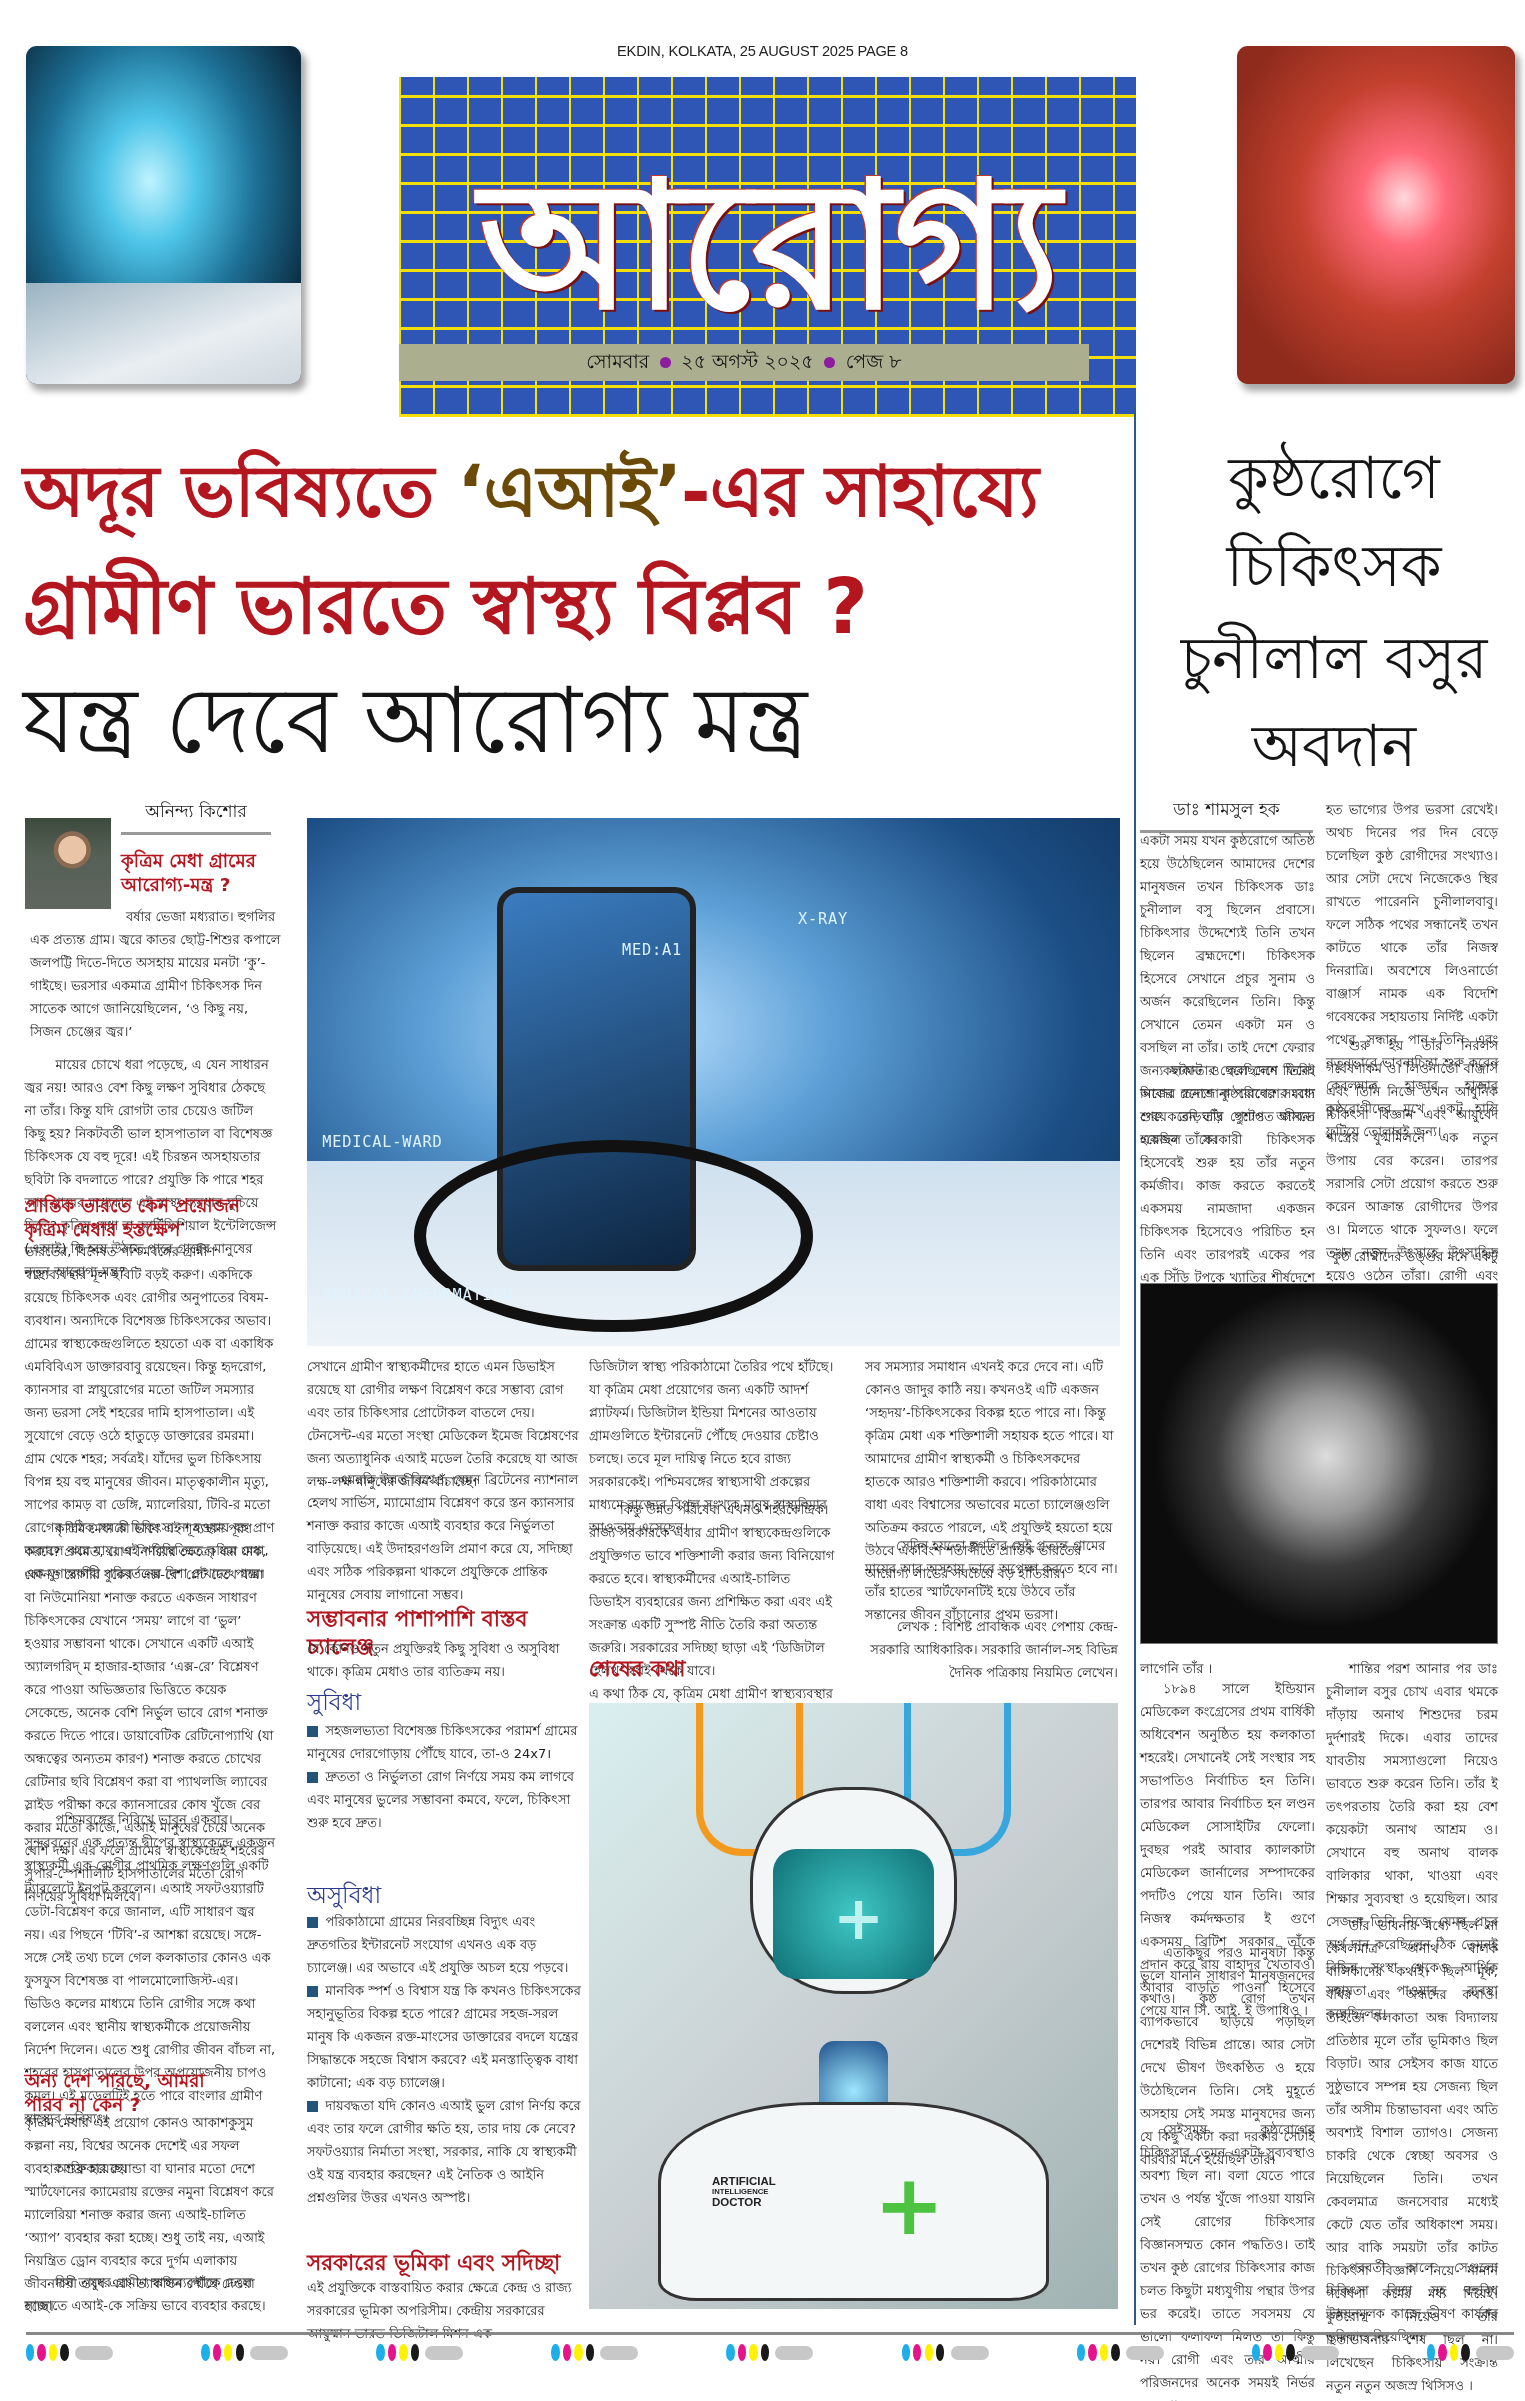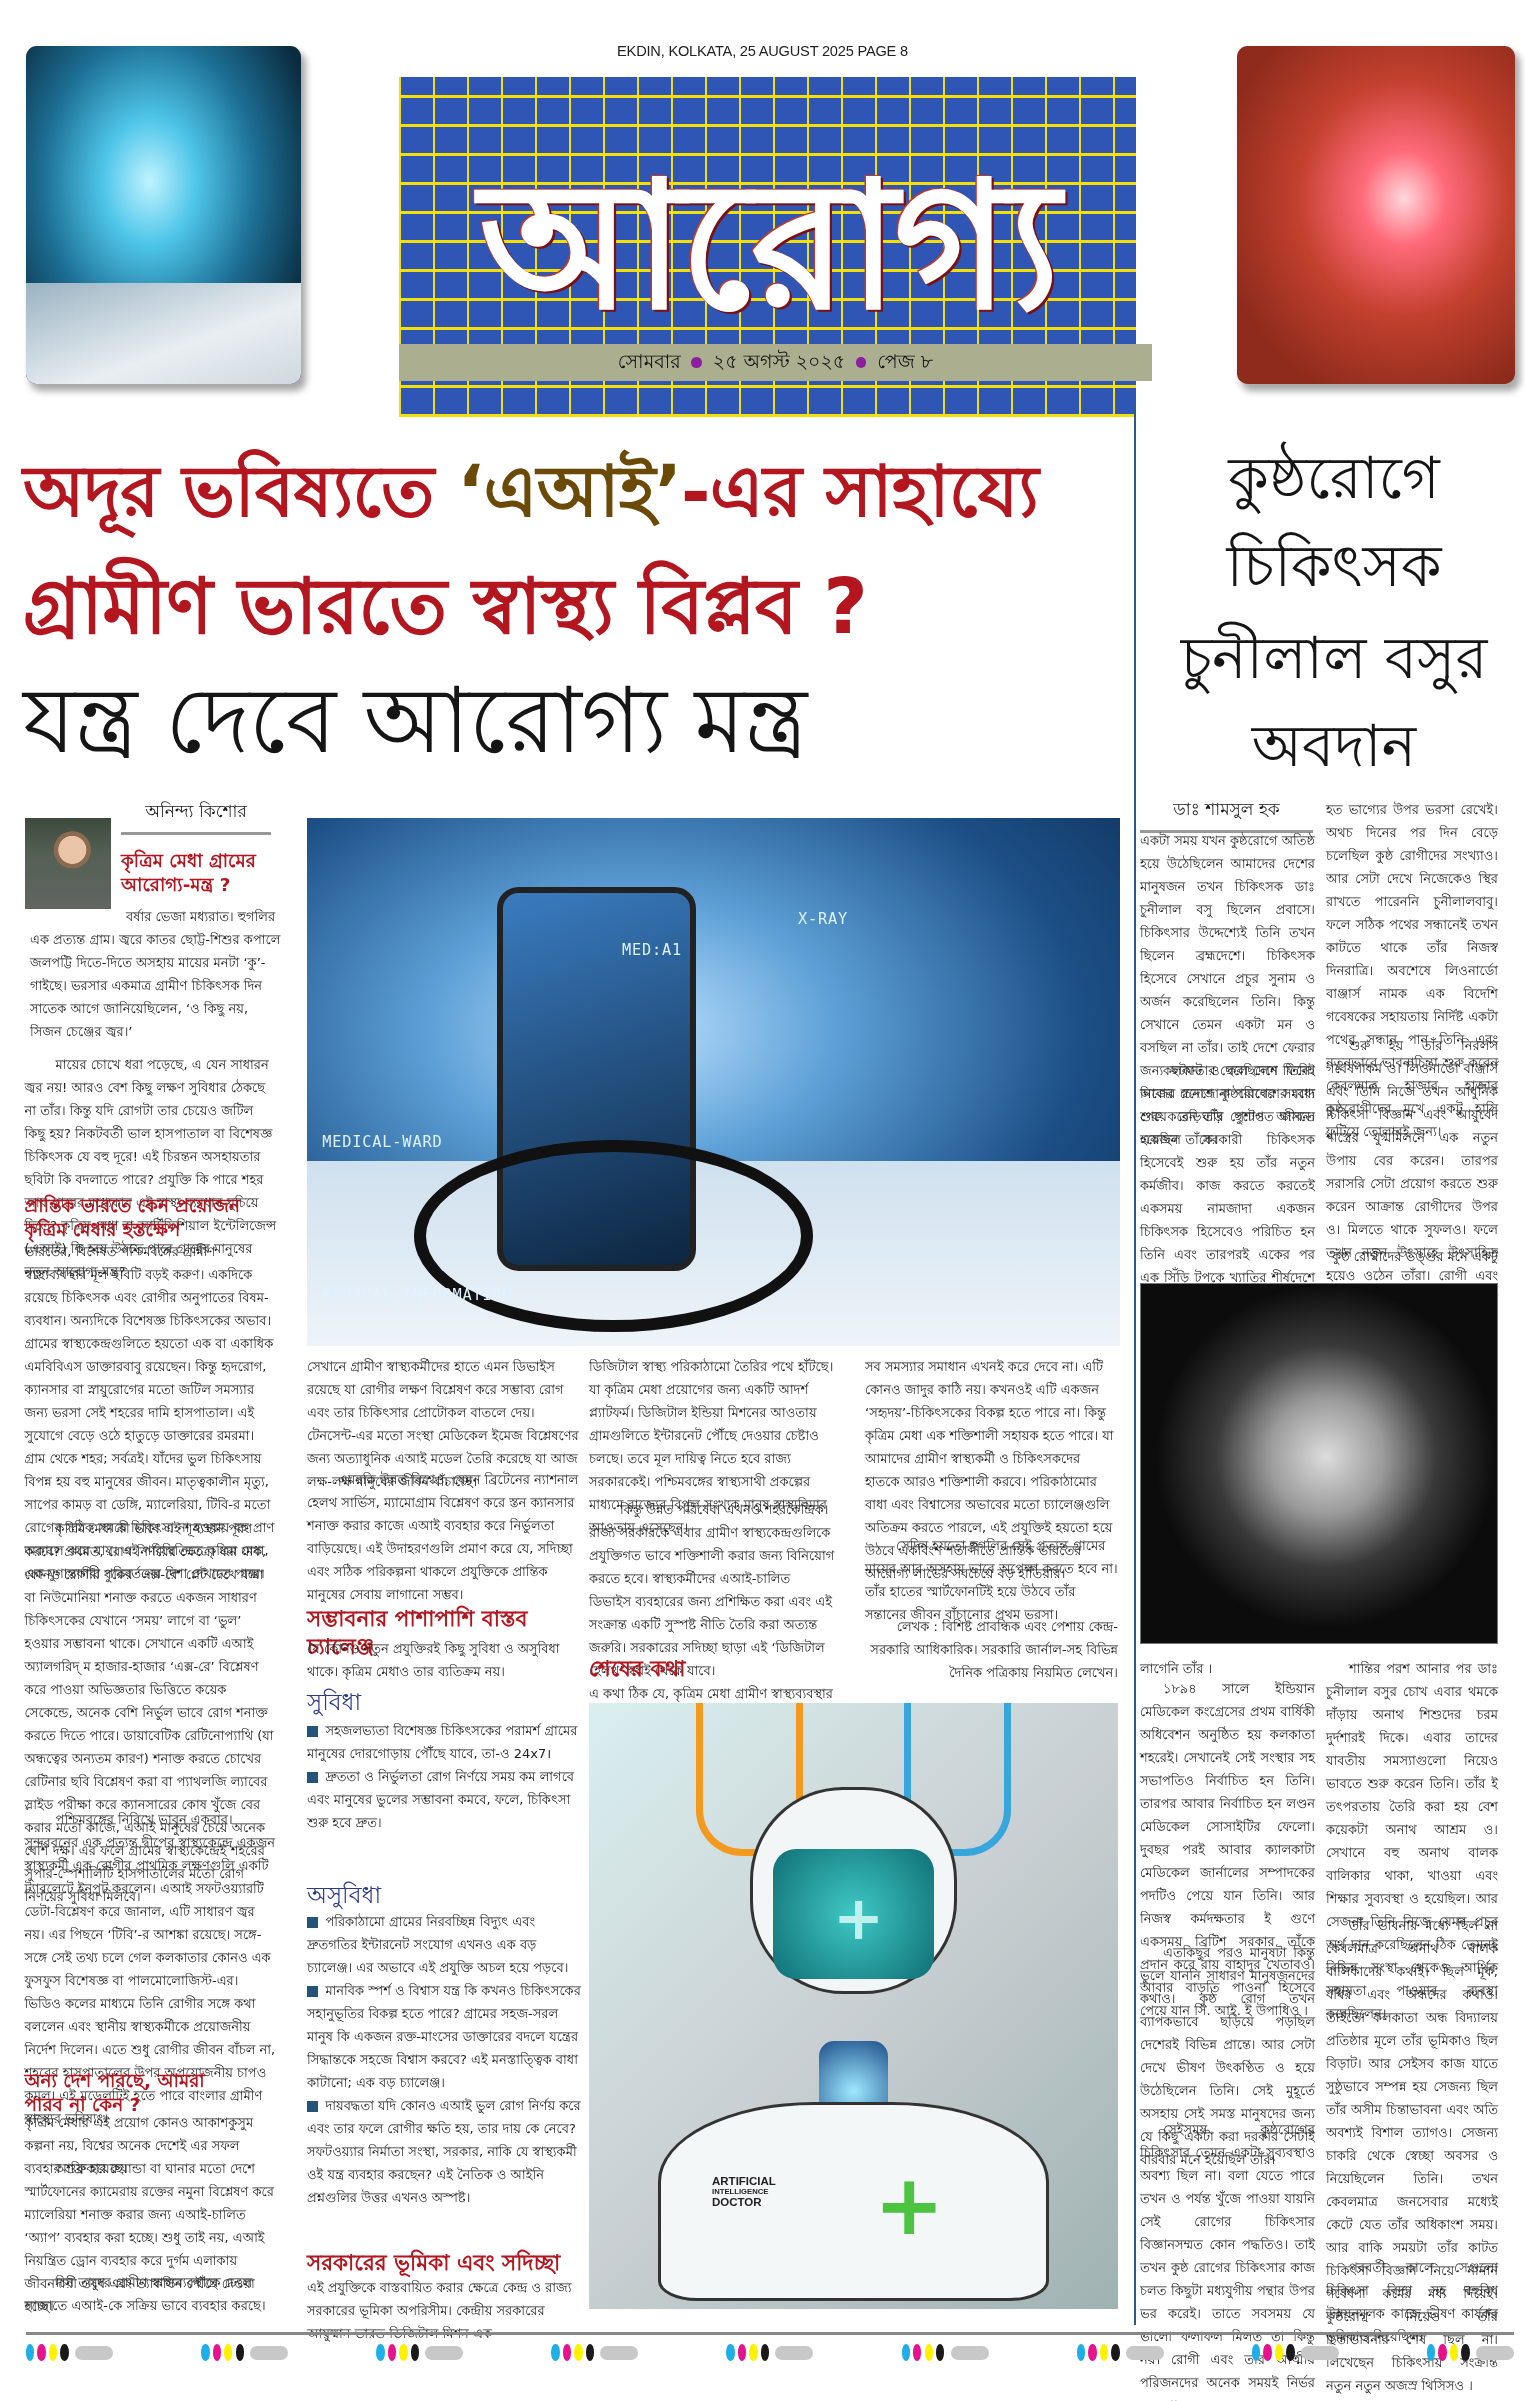--- a/index.html
+++ b/index.html
@@ -13,21 +13,21 @@
   .photo-left .bed{position:absolute;left:0;bottom:0;width:100%;height:30%;background:linear-gradient(160deg,#9ab3c2,#e9eef2 60%,#cfd8de)}
   .photo-right{left:1237px;top:46px;width:278px;height:338px;
     background:radial-gradient(ellipse at 60% 45%,#ffd8dd 0%,#ff6a7a 18%,#c3402e 45%,#8e2b1c 80%),#8e2b1c}
   .masthead{left:399px;top:77px;width:737px;height:340px;
     background:
       repeating-linear-gradient(90deg,rgba(255,230,0,.95) 0 2.3px,transparent 2.3px 34px),
       repeating-linear-gradient(0deg,rgba(255,230,0,.95) 0 3.1px,transparent 3.1px 29px),
       #2f55b5;display:flex;align-items:center;justify-content:center}
   .masthead-title{font-size:176px;font-weight:bold;color:#fff;letter-spacing:-4.6px;
     text-shadow:2.3px 2.3px 0 #7a1010, -1.5px -1.5px 0 #c0392b;line-height:1}
-  .datestrip{left:399px;top:344px;width:753px;height:37px;background:#abae8f;
+  .datestrip{left:399px;top:344px;width:690px;height:37px;background:#abae8f;
     display:flex;align-items:center;justify-content:center;gap:10.7px;font-size:19px;color:#111}
   .dot{width:10.7px;height:10.7px;border-radius:50%;background:#8b1d9e;display:inline-block}
   .hl{font-weight:bold;line-height:1;white-space:nowrap;letter-spacing:-0.8px}
   .hl1{left:23px;top:456px;font-size:71px;color:#b3161e}
   .hl1 .q{color:#6b4a07}
   .hl2{left:23px;top:568px;font-size:77px;color:#b3161e}
   .hl3{left:23px;top:675px;font-size:91px;color:#151515;font-weight:normal}
   .vrule{left:1134px;top:407px;width:2.3px;height:1918px;background:#2a5a85}
   .side-hl{left:1143px;width:382px;text-align:center;font-size:58px;line-height:1;color:#151515}
   .byline{font-size:17px;text-align:center;border-bottom:3.1px solid #999;padding-bottom:6.1px}

